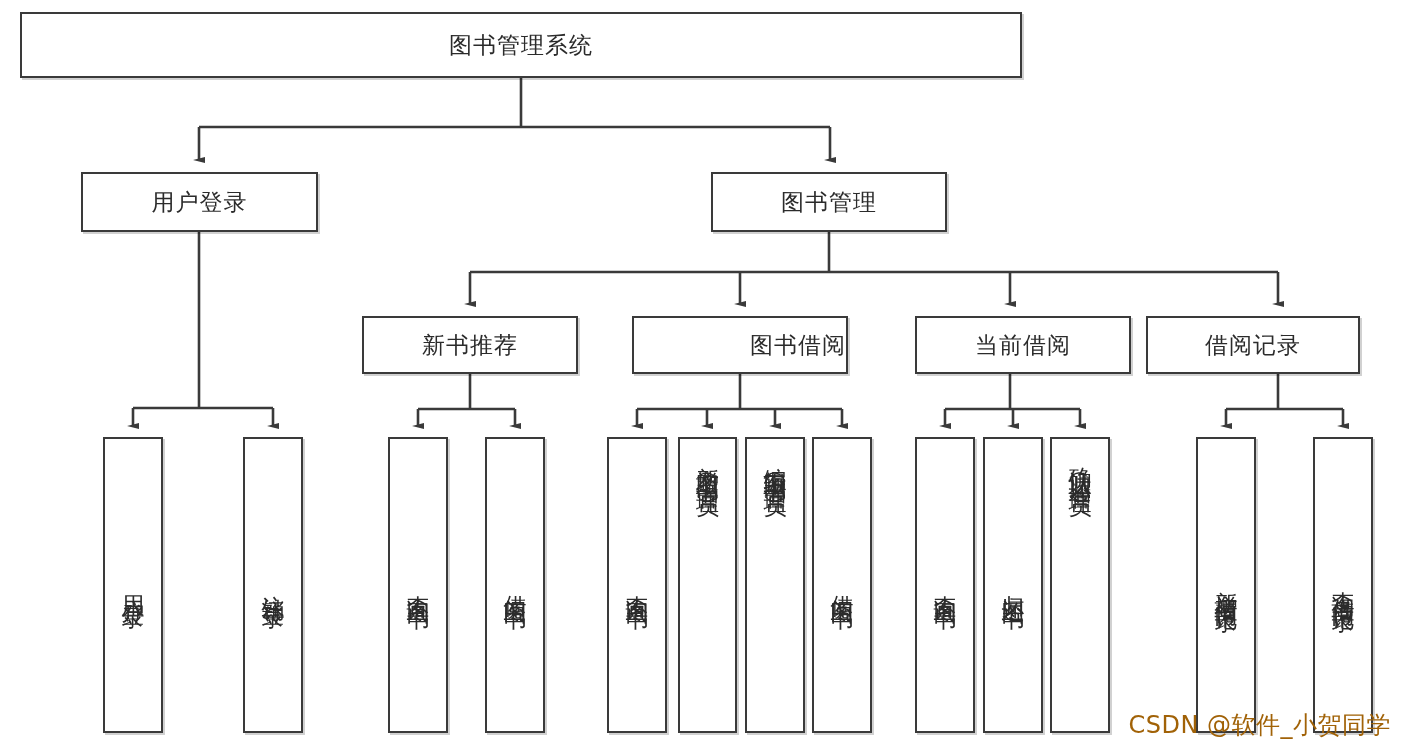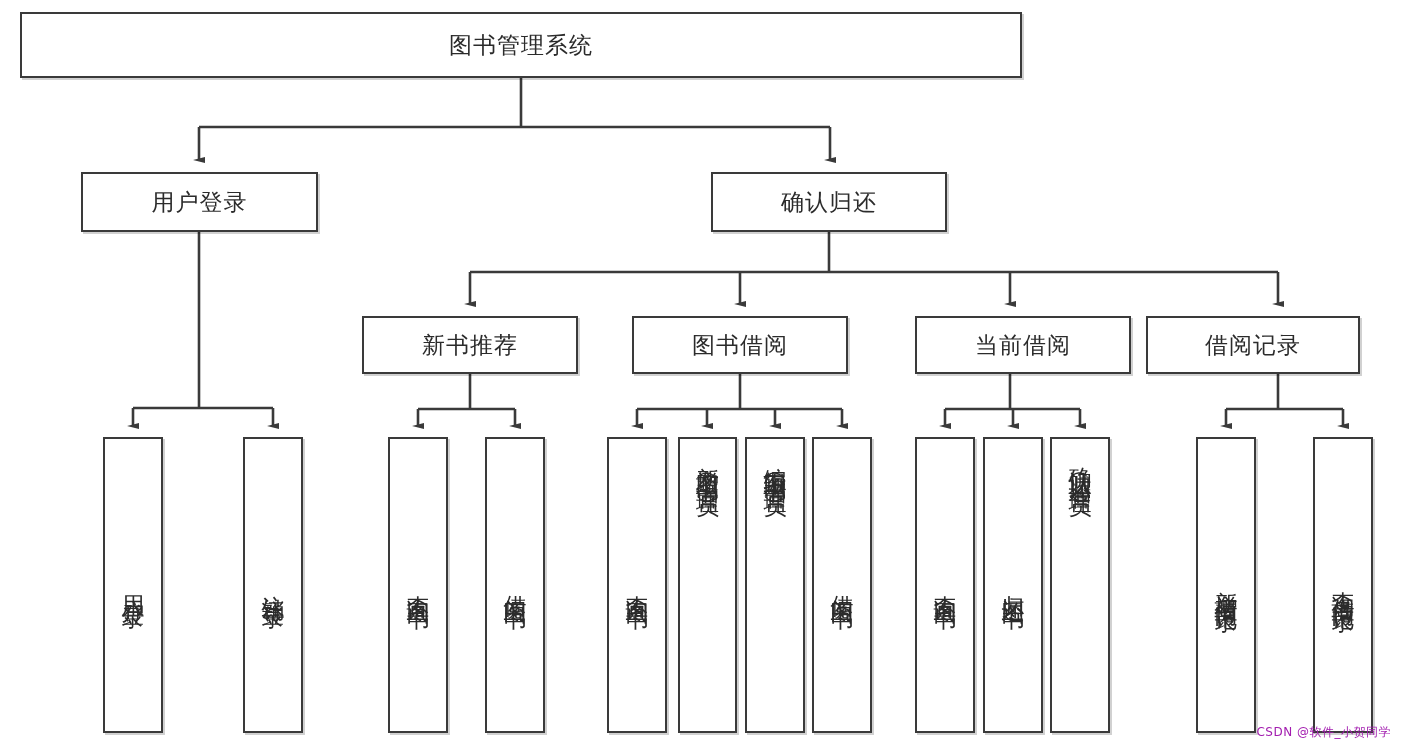--- a/index.html
+++ b/index.html
@@ -57,22 +57,22 @@
     left: 0;
     top: 0;
     width: 1405px;
     height: 747px;
     pointer-events: none;
   }
   #watermark {
     position: absolute;
     right: 14px;
     bottom: 6px;
-    font-size: 12px;
-    color: #a21caf;
+    font-size: 24px;
+    color: #a16207;
     letter-spacing: 0.5px;
     white-space: nowrap;
   }
 </style>
 </head>
 <body>
 
 <div id="canvas">
 
   <svg id="wires" viewBox="0 0 1405 747">
@@ -126,27 +126,27 @@
   </svg>
 
   <div class="node" style="left:20px; top:12px; width:1002px; height:66px;">
     <span class="label">图书管理系统</span>
   </div>
 
   <div class="node" style="left:81px; top:172px; width:237px; height:60px;">
     <span class="label">用户登录</span>
   </div>
   <div class="node" style="left:711px; top:172px; width:236px; height:60px;">
-    <span class="label">确认归还</span>
+    <span class="label">图书管理</span>
   </div>
 
   <div class="node" style="left:362px; top:316px; width:216px; height:58px;justify-content:center;">
     <span class="label">新书推荐</span>
   </div>
-  <div class="node" style="left:632px; top:316px; width:216px; height:58px;">
+  <div class="node" style="left:632px; top:316px; width:216px; height:58px;justify-content:flex-end;">
     <span class="label">图书借阅</span>
   </div>
   <div class="node" style="left:902px; top:316px; width:216px; height:58px;margin-left:13px;">
     <span class="label">当前借阅</span>
   </div>
   <div class="node" style="left:1146px; top:316px; width:214px; height:58px;">
     <span class="label">借阅记录</span>
   </div>
 
   <div class="node leaf mid" style="left:103px; top:437px; width:60px; height:296px;">

